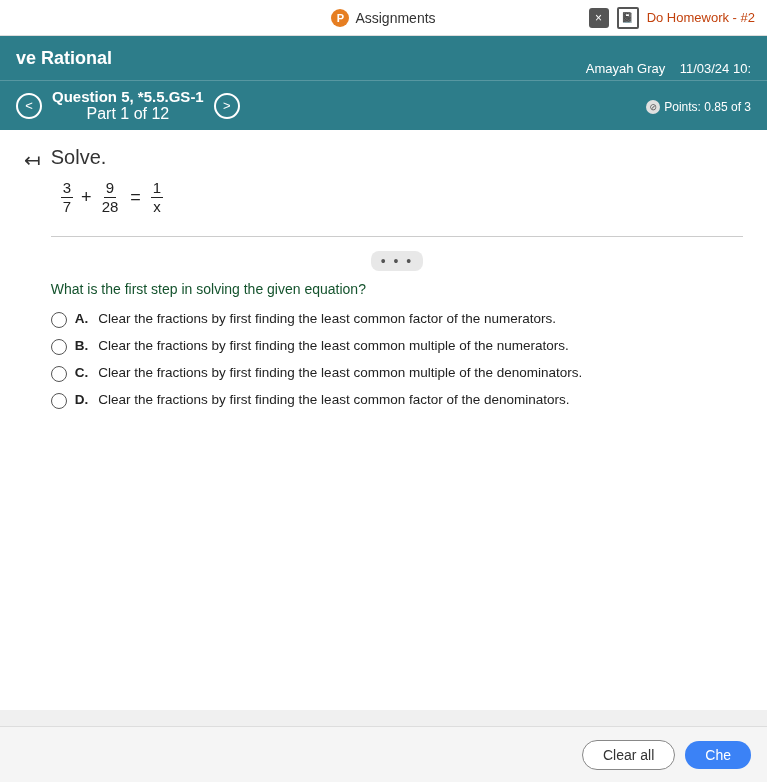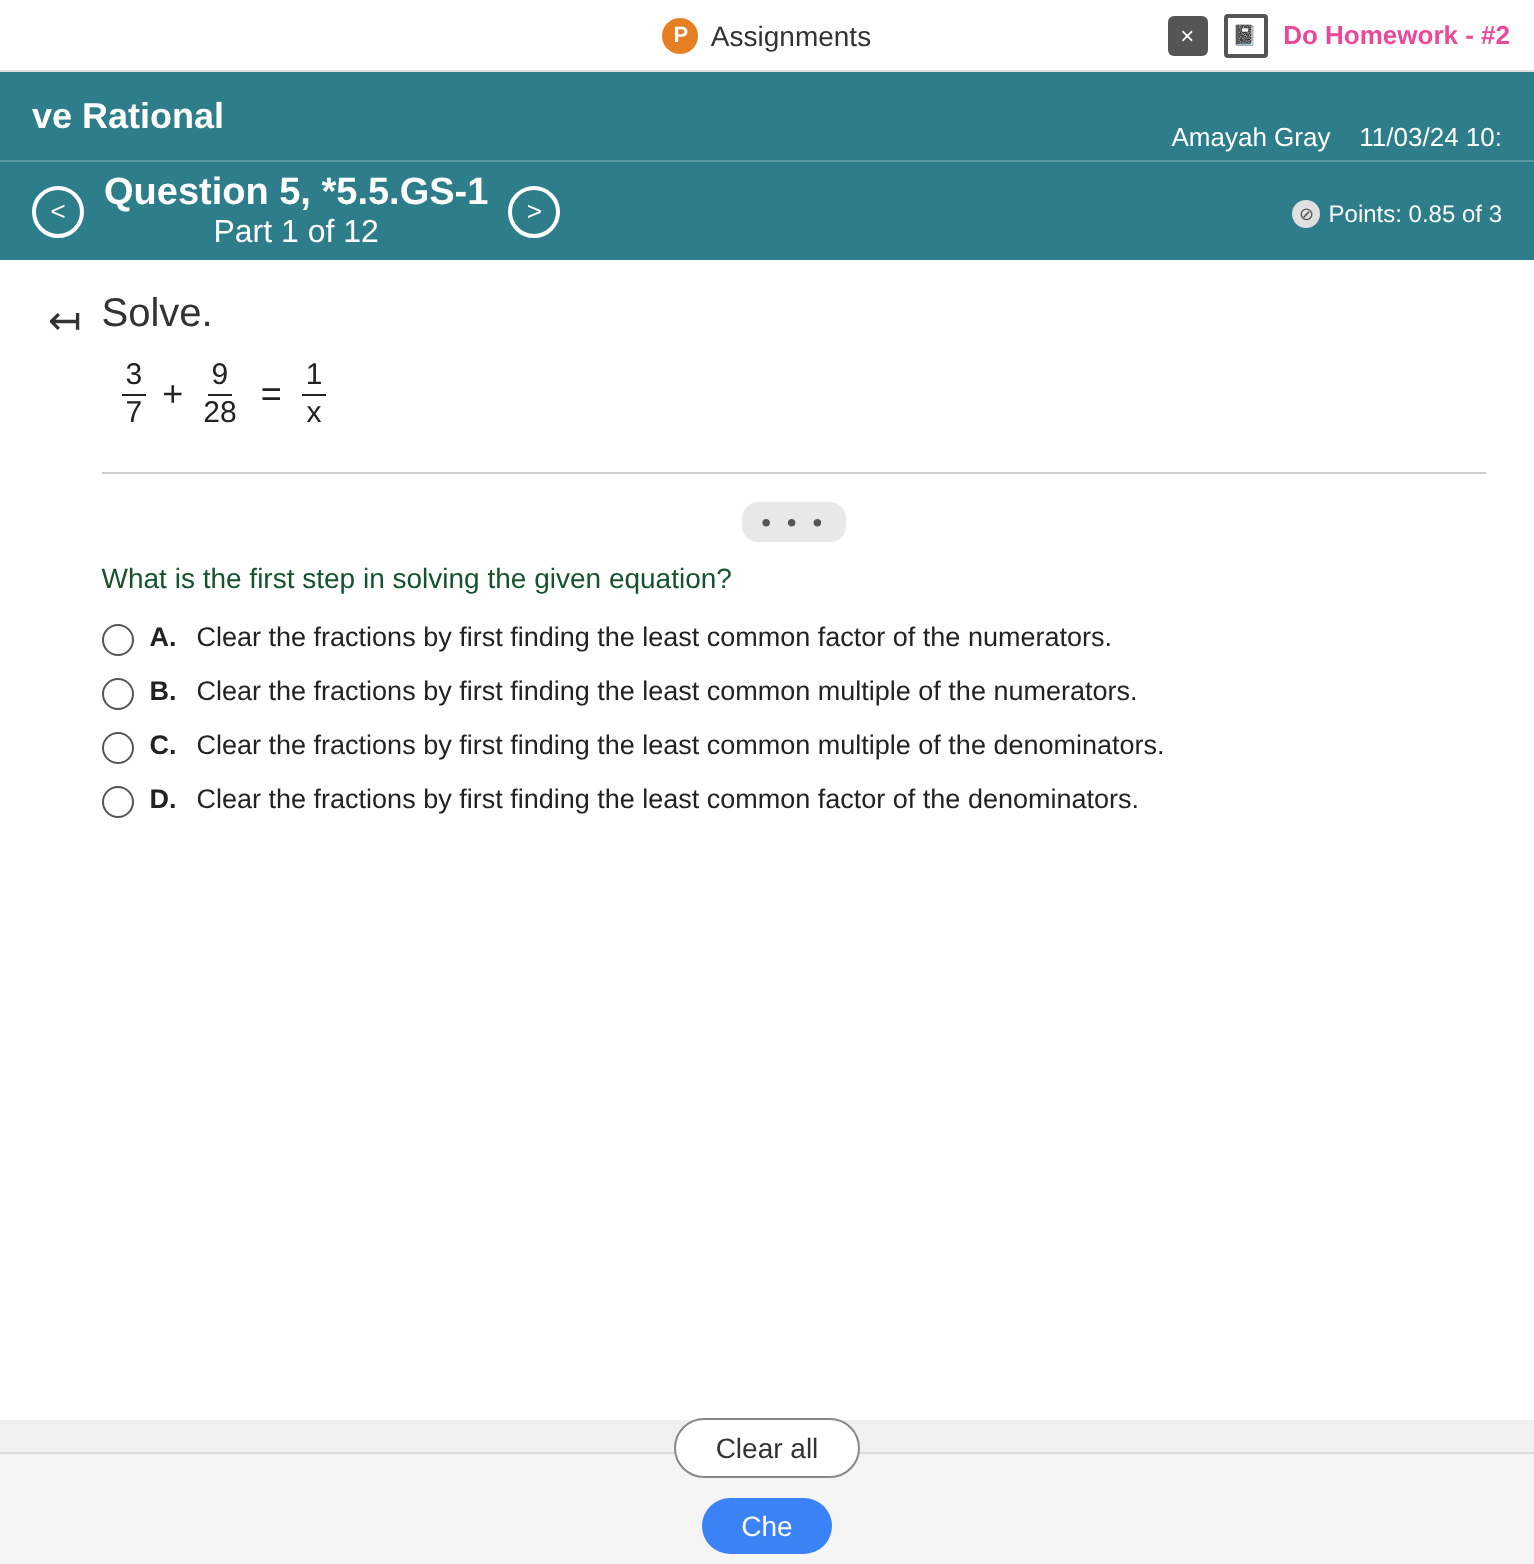--- a/index.html
+++ b/index.html
@@ -118,21 +118,21 @@
       color: white;
       font-size: 13px;
       cursor: pointer;
       background: transparent;
     }
     .question-title-block {
       text-align: center;
       color: white;
     }
     .question-title-block .q-title {
-      font-size: 19px;
+      font-size: 15px;
       font-weight: bold;
     }
     .question-title-block .q-part {
       font-size: 16px;
     }
     .score-block {
       margin-left: auto;
       color: white;
       font-size: 13px;
       text-align: right;
@@ -261,24 +261,23 @@
     .bottom-bar {
       position: absolute;
       bottom: 0;
       left: 0;
       right: 0;
       background: #f5f5f5;
       border-top: 1px solid #ddd;
       display: flex;
       align-items: center;
       justify-content: flex-end;
-      padding: 5px 16px;
+      padding: 26px 16px;
       gap: 10px;
       height: 56px;
-      flex-direction: column;
     }
     .btn-clear-all {
       background: white;
       border: 1.5px solid #888;
       border-radius: 20px;
       padding: 6px 20px;
       font-size: 14px;
       color: #333;
       cursor: pointer;
     }
@@ -296,21 +295,21 @@
 <body>
 
 <div class="top-bar">
   <div class="top-bar-title">
     <span class="assignment-icon">P</span>
     <span>Assignments</span>
   </div>
   <div class="top-bar-right">
     <span class="close-btn">×</span>
     <span class="notebook-icon">📓</span>
-    <span style="font-size:13px;color:#ec4899;font-weight:bold;">Do Homework - #2</span>
+    <span style="font-size:13px;color:#c2410c;">Do Homework - #2</span>
   </div>
 </div>
 
 <div class="header-bar">
   <span class="header-title-left">ve Rational</span>
   <div class="header-spacer"></div>
   <div class="header-user-info">
     <span>Amayah Gray</span>
     &nbsp;&nbsp;
     <span>11/03/24 10:</span>

